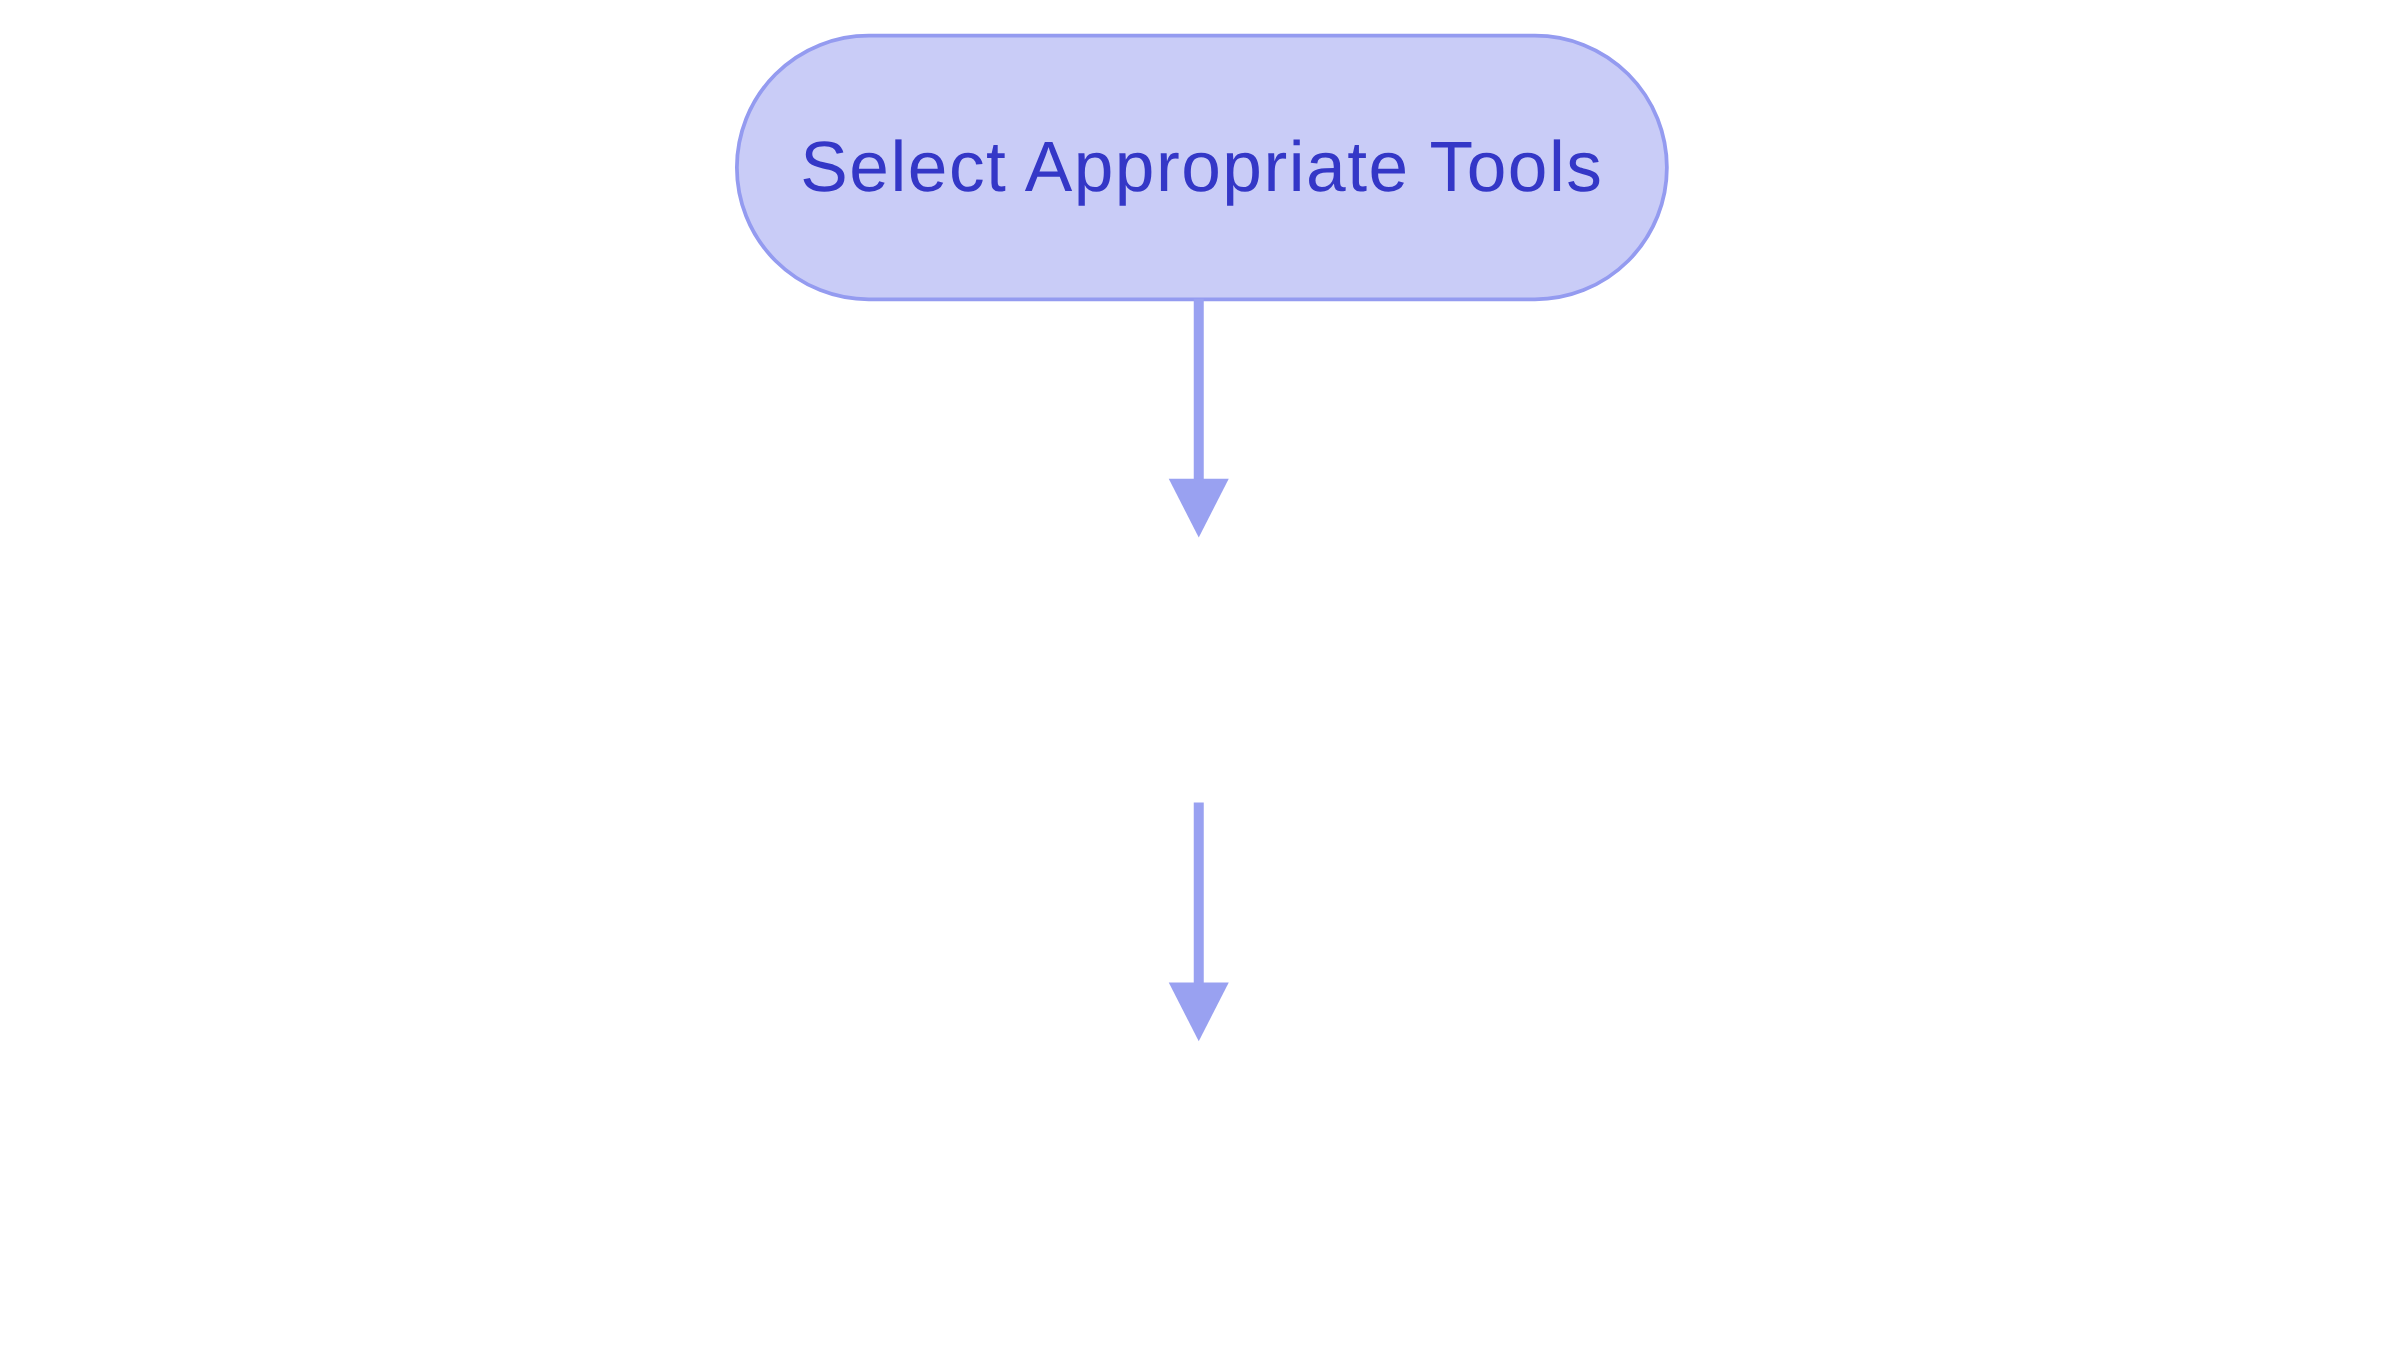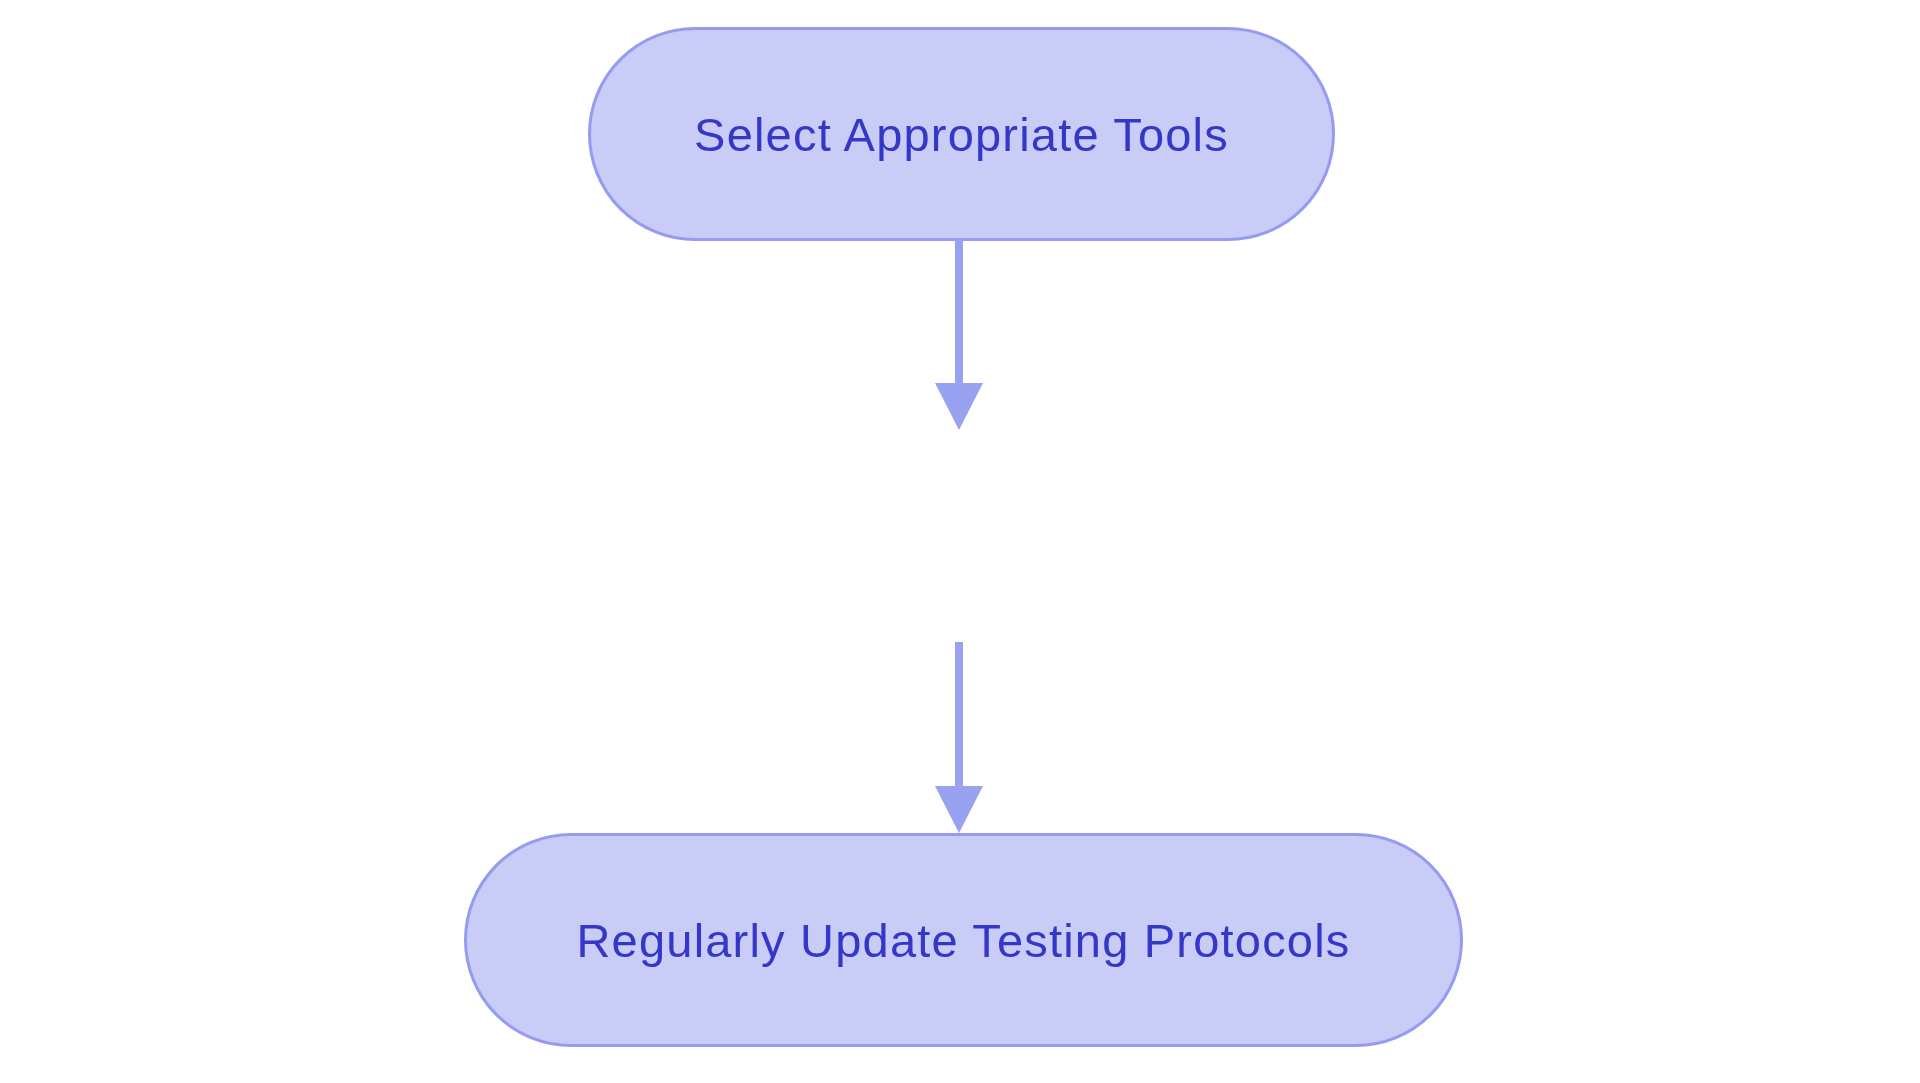--- a/index.html
+++ b/index.html
@@ -27,21 +27,21 @@
     position: absolute;
     background: var(--node-fill);
     border: 3px solid var(--node-border);
     border-radius: 107px;
     display: flex;
     align-items: center;
     justify-content: center;
   }
   .node-label {
     color: var(--node-text);
-    font-size: 47px;
+    font-size: 57px;
     font-weight: 400;
     letter-spacing: 1.2px;
     white-space: nowrap;
     text-align: center;
   }
   #node-1 { left: 588px; top: 27px;  width: 747px; height: 214px; }
   #node-2 { left: 529px; top: 430px; width: 862px; height: 214px; }
   #node-3 { left: 464px; top: 833px; width: 999px; height: 214px; }
 
   .arrow { position: absolute; }
@@ -78,17 +78,14 @@
     <div class="arrow-stem" id="arrow-stem-1"></div>
     <div class="arrow-head" id="arrow-head-1"></div>
   </div>
 
 
   <div class="arrow">
     <div class="arrow-stem" id="arrow-stem-2"></div>
     <div class="arrow-head" id="arrow-head-2"></div>
   </div>
 
-  <div class="node" id="node-3">
-    <span class="node-label">Regularly Update Testing Protocols</span>
-  </div>
 
 </div>
 
 </body></html>

